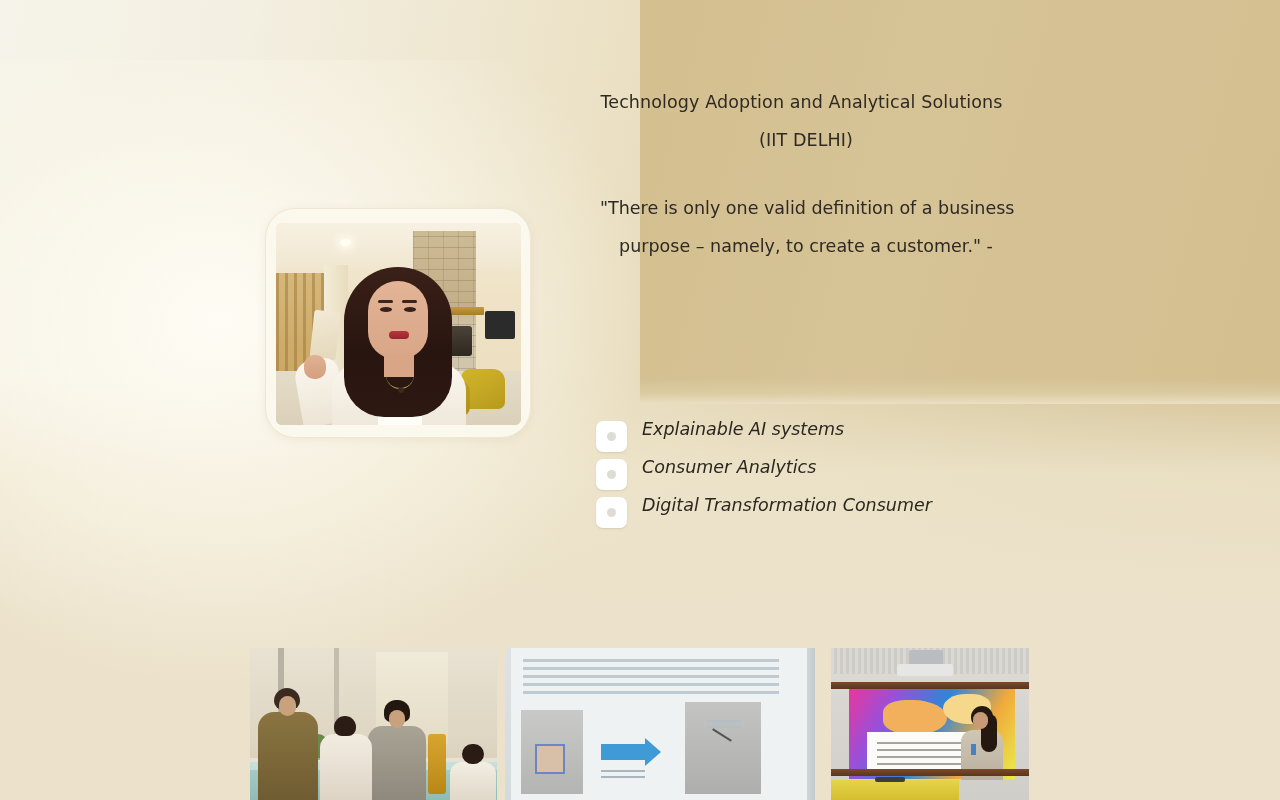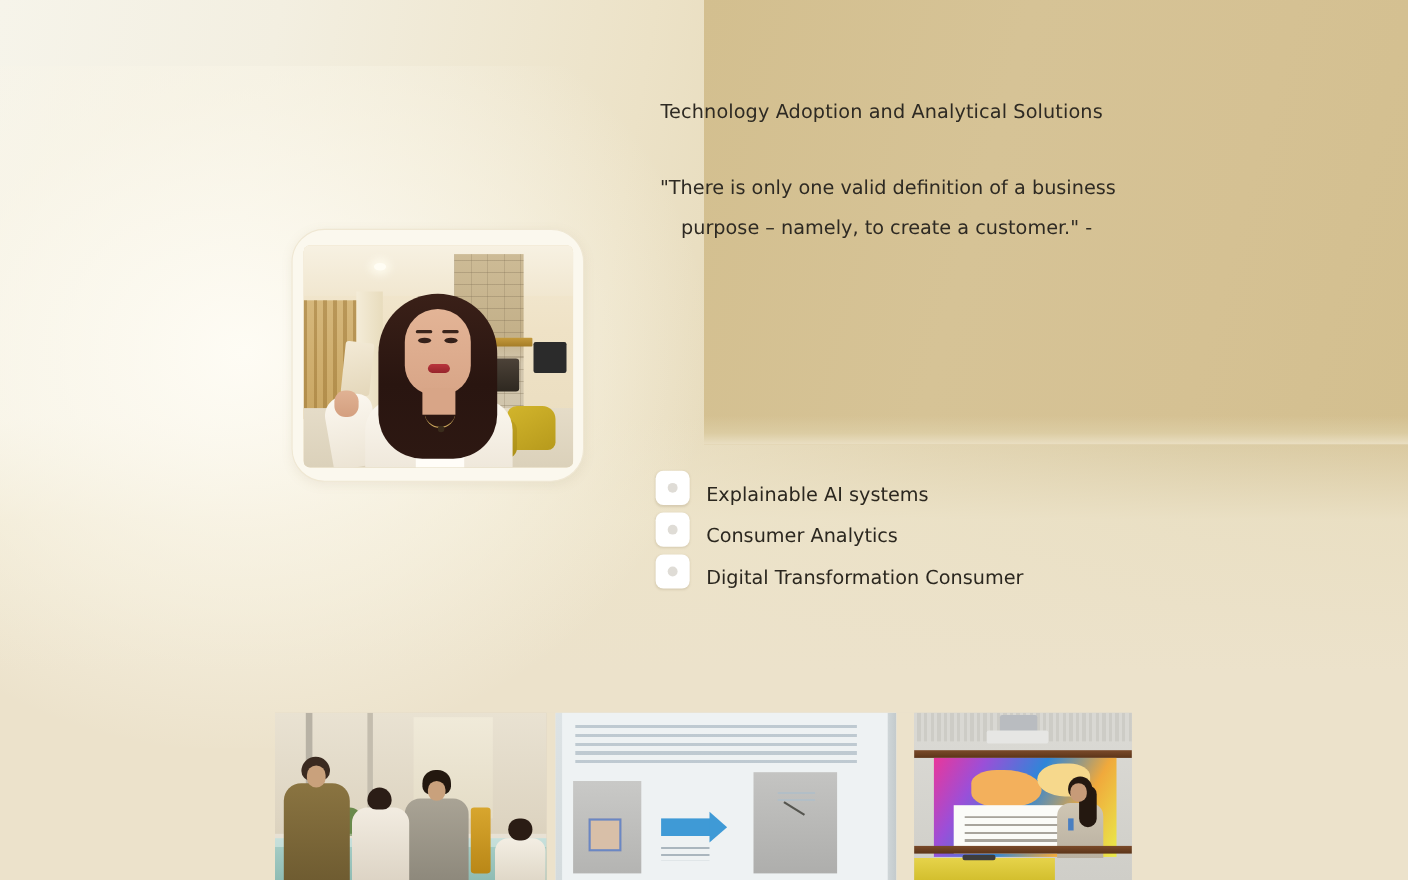--- a/index.html
+++ b/index.html
@@ -119,22 +119,23 @@
   .bullets {
     position: absolute;
     left: 596px;
     top: 421px;
     margin: 0;
     padding: 0;
     list-style: none;
   }
   .bullet-row {
     display: flex;
-    align-items: flex-end;
+    align-items: flex-start;
     height: 38px;
+    font-style: italic;
   }
   .bullet-mark {
     width: 31px;
     height: 31px;
     flex: 0 0 31px;
     border-radius: 7px;
     background: #ffffff;
     box-shadow: 0 1px 2px rgba(120,105,70,0.18);
     display: flex;
     align-items: center;
@@ -365,20 +366,21 @@
       <div class="pp-lip"></div>
       <div class="pp-neck"></div>
       <div class="pp-chain"></div>
       <div class="pp-pend"></div>
     </div>
   </div>
 
   <div class="right-col">
     <div class="eyebrow">
       <div class="ln2">Technology Adoption and Analytical Solutions</div>
+      <div>(IIT DELHI)</div>
     </div>
 
 
     <div class="quote">
       <div>"There is only one valid definition of a business</div>
       <div>purpose – namely, to create a customer." -</div>
     </div>
   </div>
 
   <ul class="bullets">

